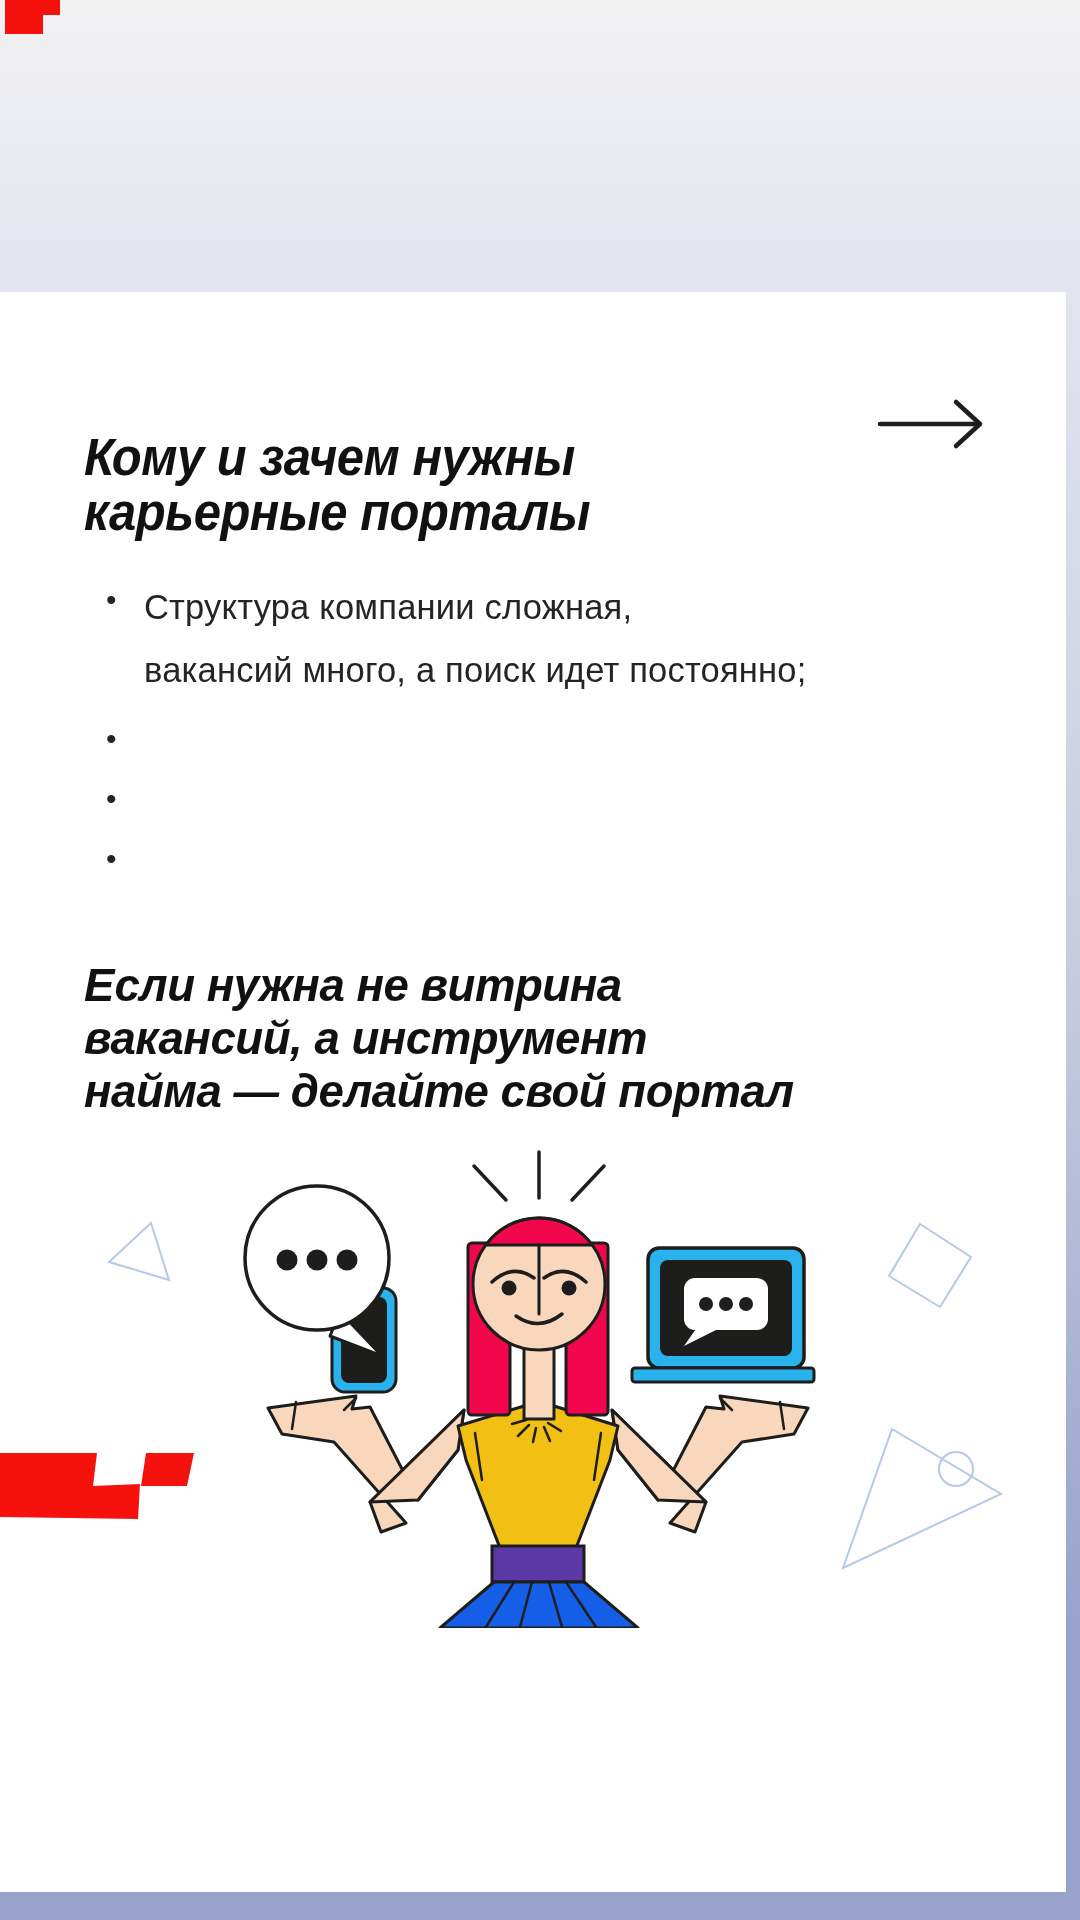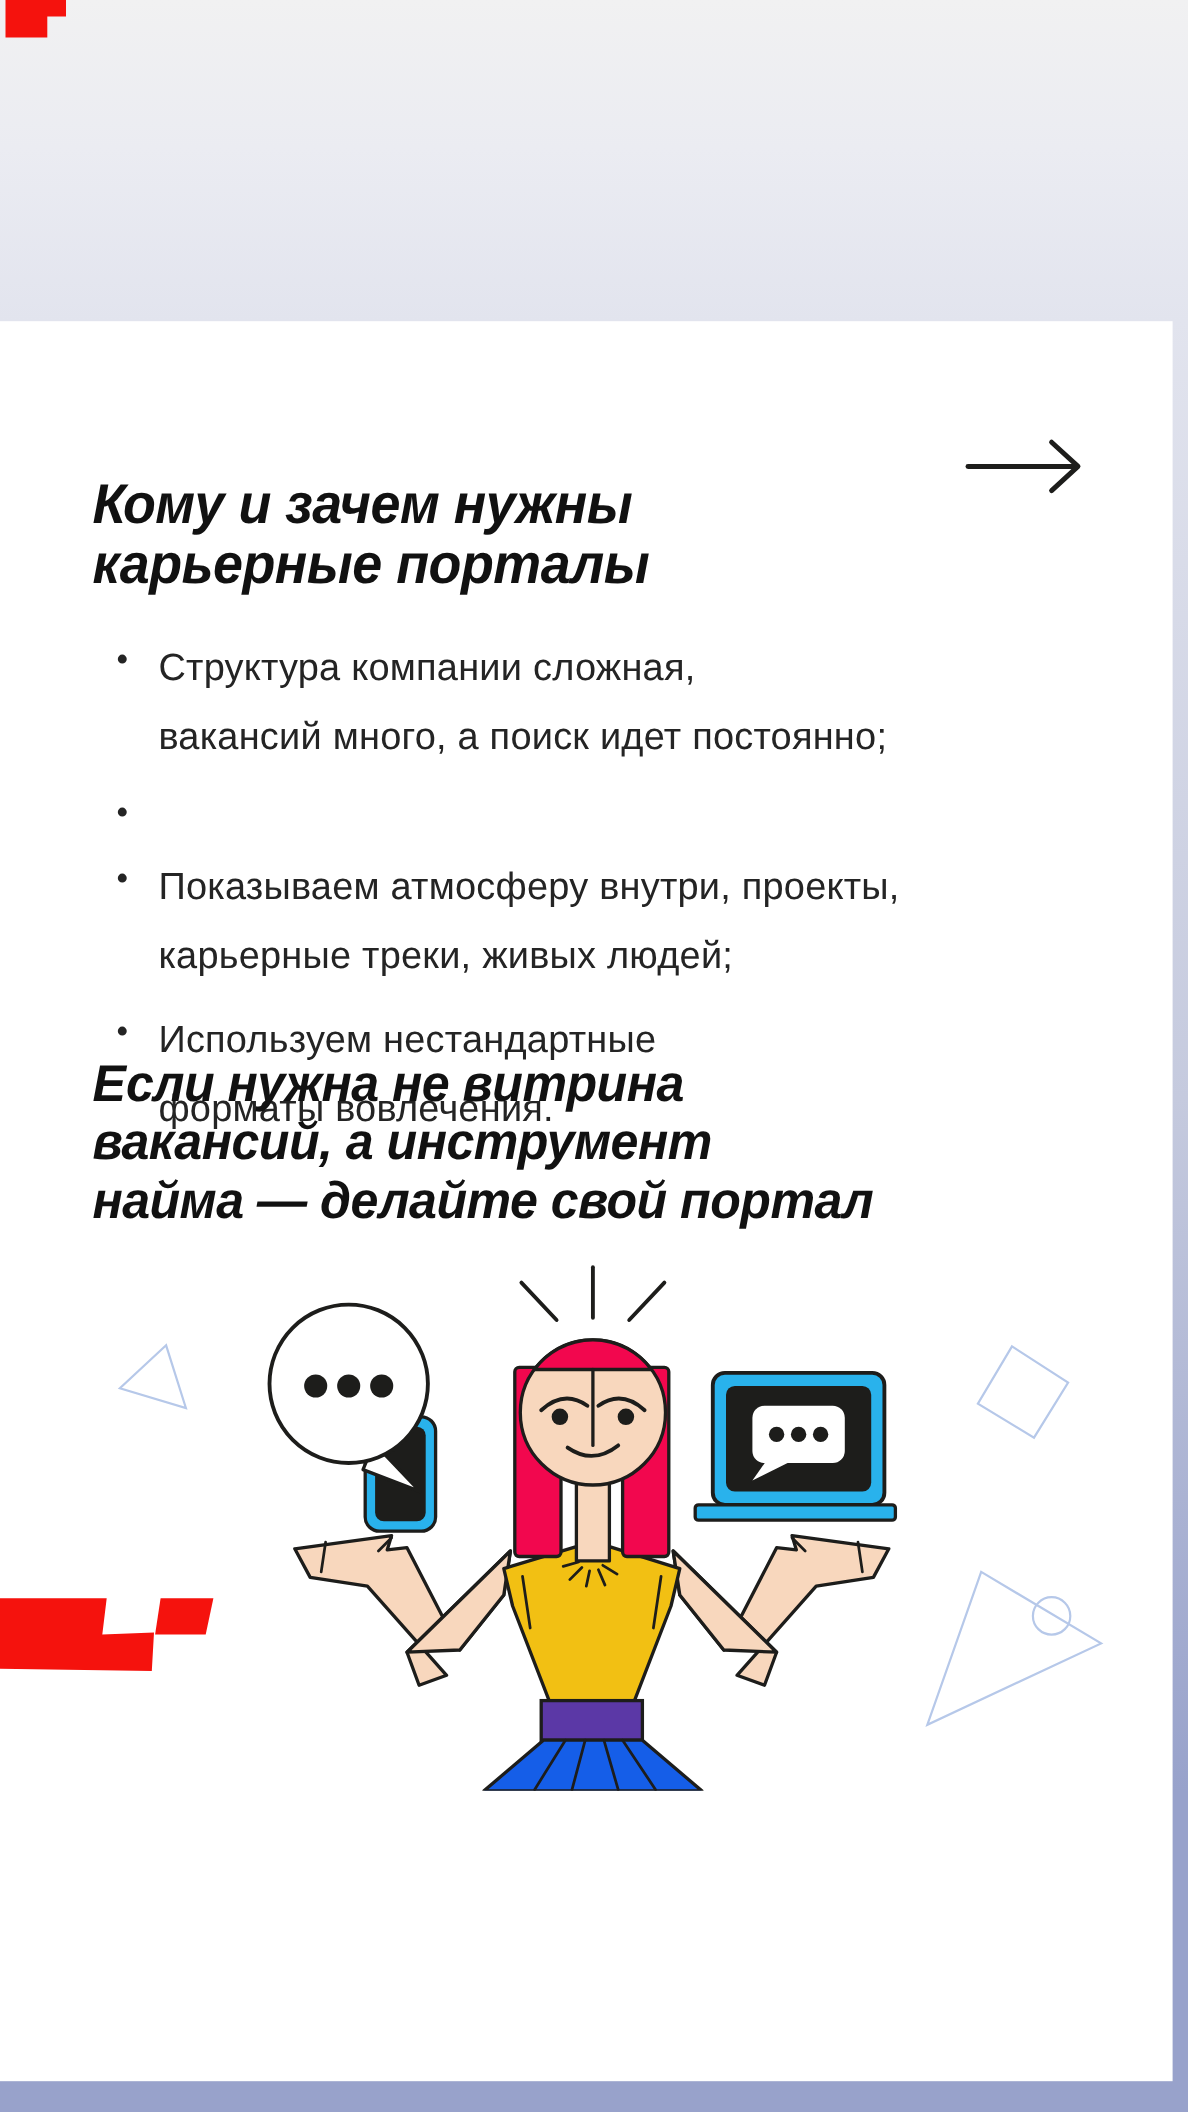--- a/index.html
+++ b/index.html
@@ -72,27 +72,23 @@
     <div class="li">
       <span class="dot">•</span>
       <span class="txt">Структура компании сложная,
 вакансий много, а поиск идет постоянно;</span>
     </div>
     <div class="li">
       <span class="dot">•</span>
     </div>
     <div class="li">
       <span class="dot">•</span>
-      <span class="txt">Показываем атмосферу внутри, проекты,
-карьерные треки, живых людей;</span>
     </div>
     <div class="li">
       <span class="dot">•</span>
-      <span class="txt">Используем нестандартные
-форматы вовлечения.</span>
     </div>
   </div>
 
   <div class="statement">Если нужна не витрина
 вакансий, а инструмент
 найма — делайте свой портал</div>
 
   <svg class="figure" viewBox="0 0 620 480">
 
     <g class="ink" stroke-width="3.5">

